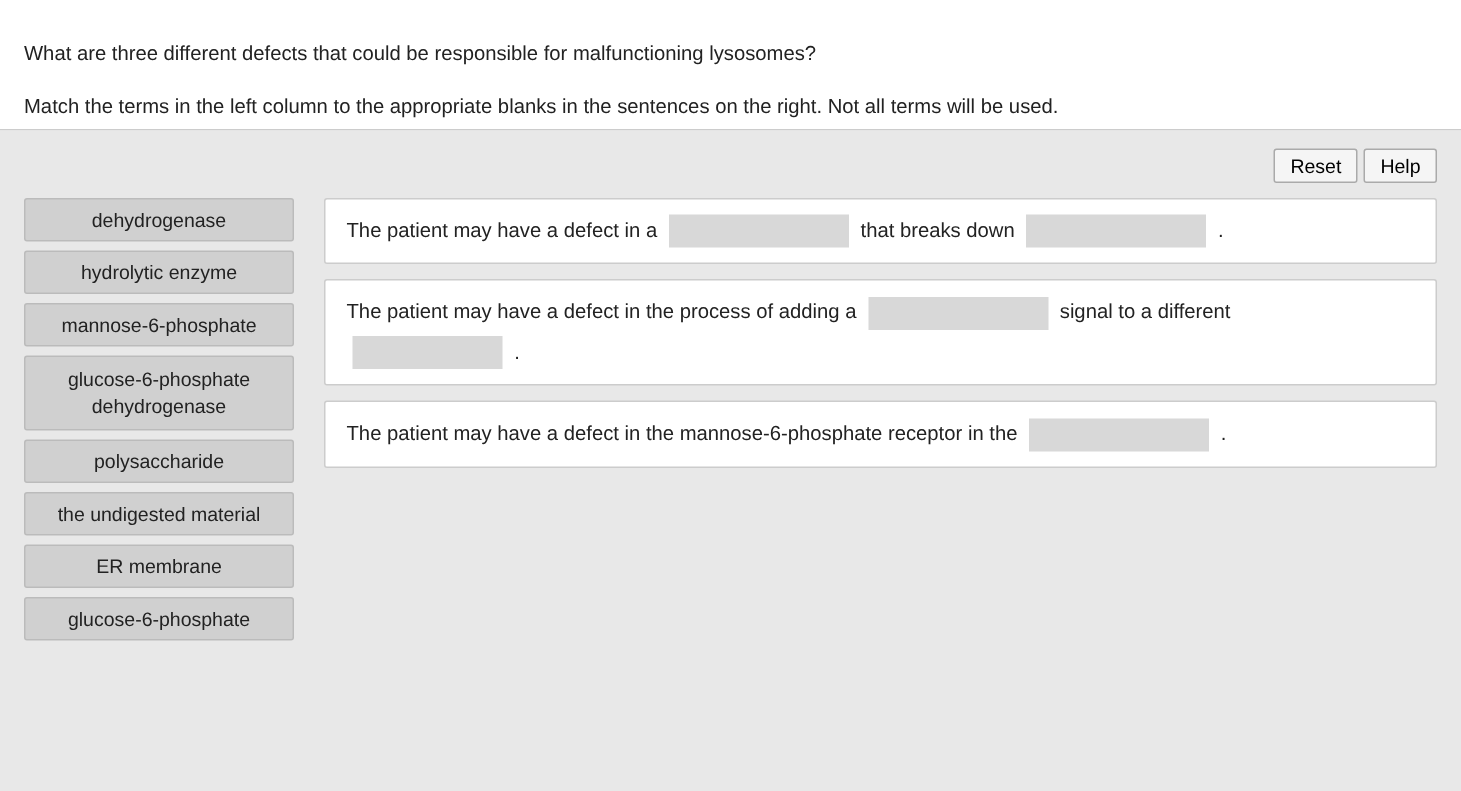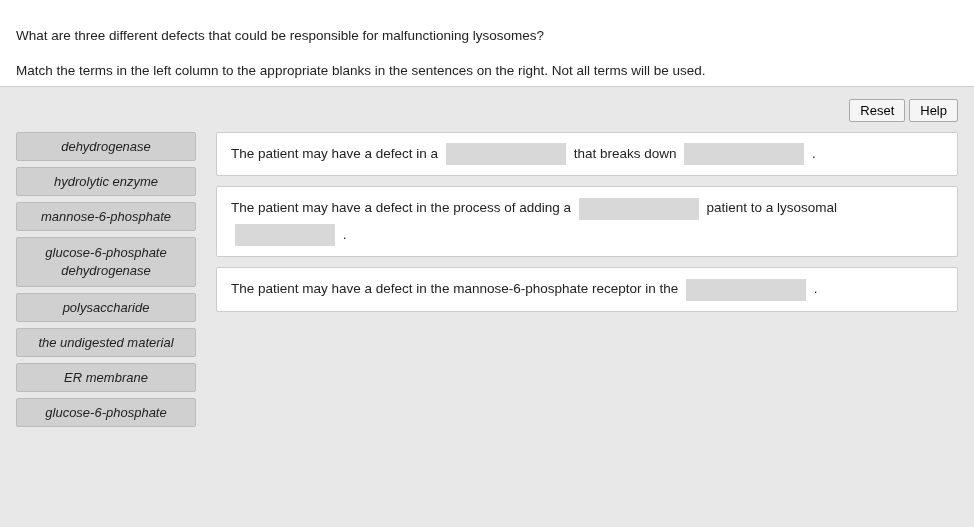--- a/index.html
+++ b/index.html
@@ -46,21 +46,20 @@
       display: flex;
       gap: 20px;
     }
     
     .left-col {
       display: flex;
       flex-direction: column;
       gap: 6px;
       min-width: 180px;
       max-width: 190px;
-      font-style: italic;
     }
     .term-item {
       background: #d0d0d0;
       border: 1px solid #bbb;
       padding: 6px 10px;
       text-align: center;
       font-size: 13px;
       cursor: grab;
       border-radius: 2px;
     }
@@ -129,21 +128,21 @@
         <span>The patient may have a defect in a</span>
         <span class="blank blank-wide"></span>
         <span>that breaks down</span>
         <span class="blank blank-wide"></span>
         <span>.</span>
       </div>
 
       <div class="sentence-box">
         <span>The patient may have a defect in the process of adding a</span>
         <span class="blank blank-wide"></span>
-        <span>patient to a lysosomal</span>
+        <span>signal to a different</span>
         <span class="sentence-second-line">
           <span class="blank"></span>
           <span>.</span>
         </span>
       </div>
 
       <div class="sentence-box">
         <span>The patient may have a defect in the mannose-6-phosphate receptor in the</span>
         <span class="blank blank-wide"></span>
         <span>.</span>

